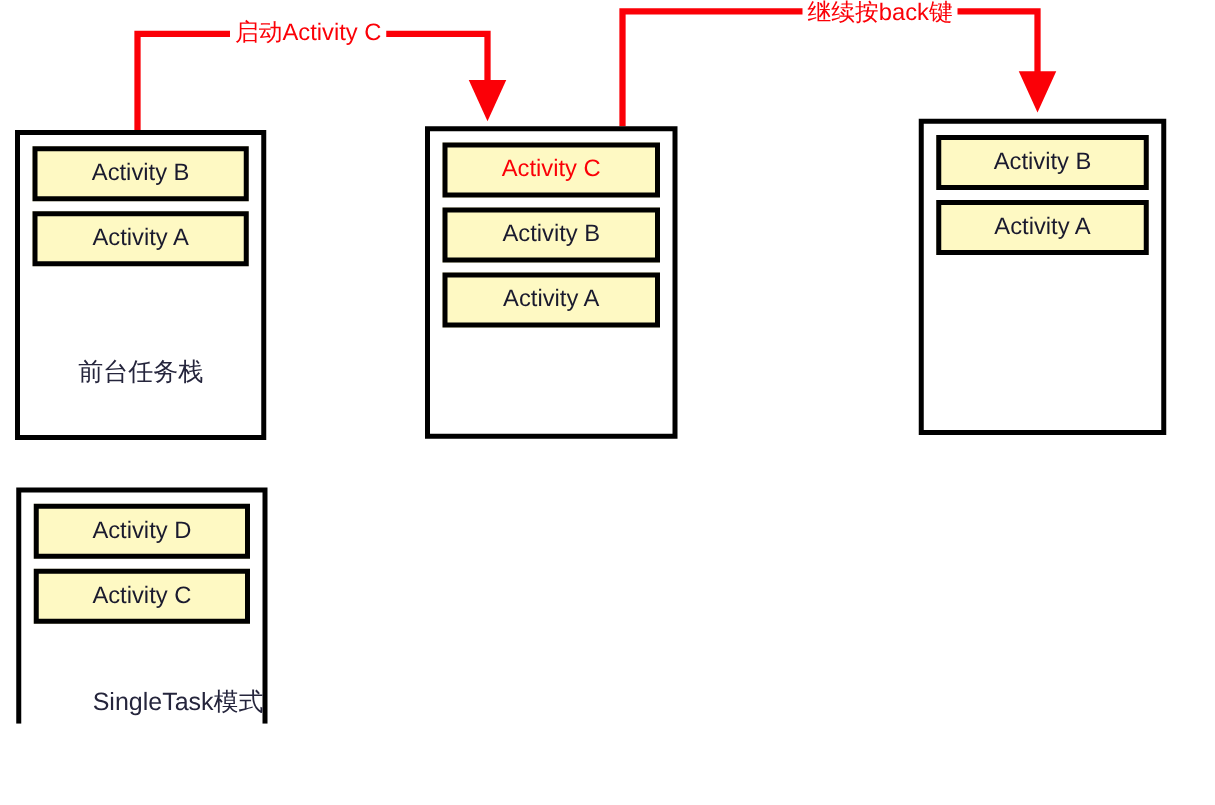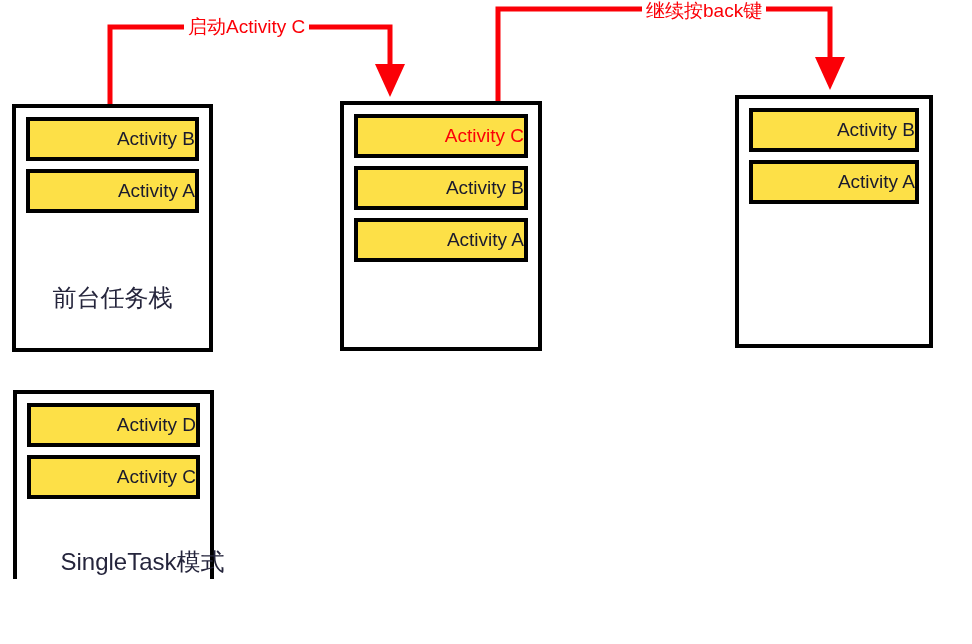--- a/index.html
+++ b/index.html
@@ -31,41 +31,41 @@
     left: 0;
     top: 0;
     width: 100%;
     height: 100%;
     box-sizing: border-box;
     padding: 9px 10px 0 10px;
   }
   .activity {
     box-sizing: border-box;
     border: 4px solid #000000;
-    background: #fde047;
+    background: #fef9c3;
     height: 44px;
     line-height: 36px;
-    text-align: right;
+    text-align: center;
     font-size: 19px;
     color: #1a1a2e;
     margin-bottom: 8px;
     white-space: nowrap;
     overflow: hidden;
   }
   .activity.highlight {
     color: #fb0007;
   }
 
   
   .stack-caption {
     position: absolute;
     left: 0;
     width: 100%;
     text-align: center;
-    font-size: 24px;
+    font-size: 20px;
     color: #25253c;
     line-height: 28px;
     white-space: nowrap;
   }
 
   
   .arrow-svg {
     position: absolute;
     left: 0;
     top: 0;

